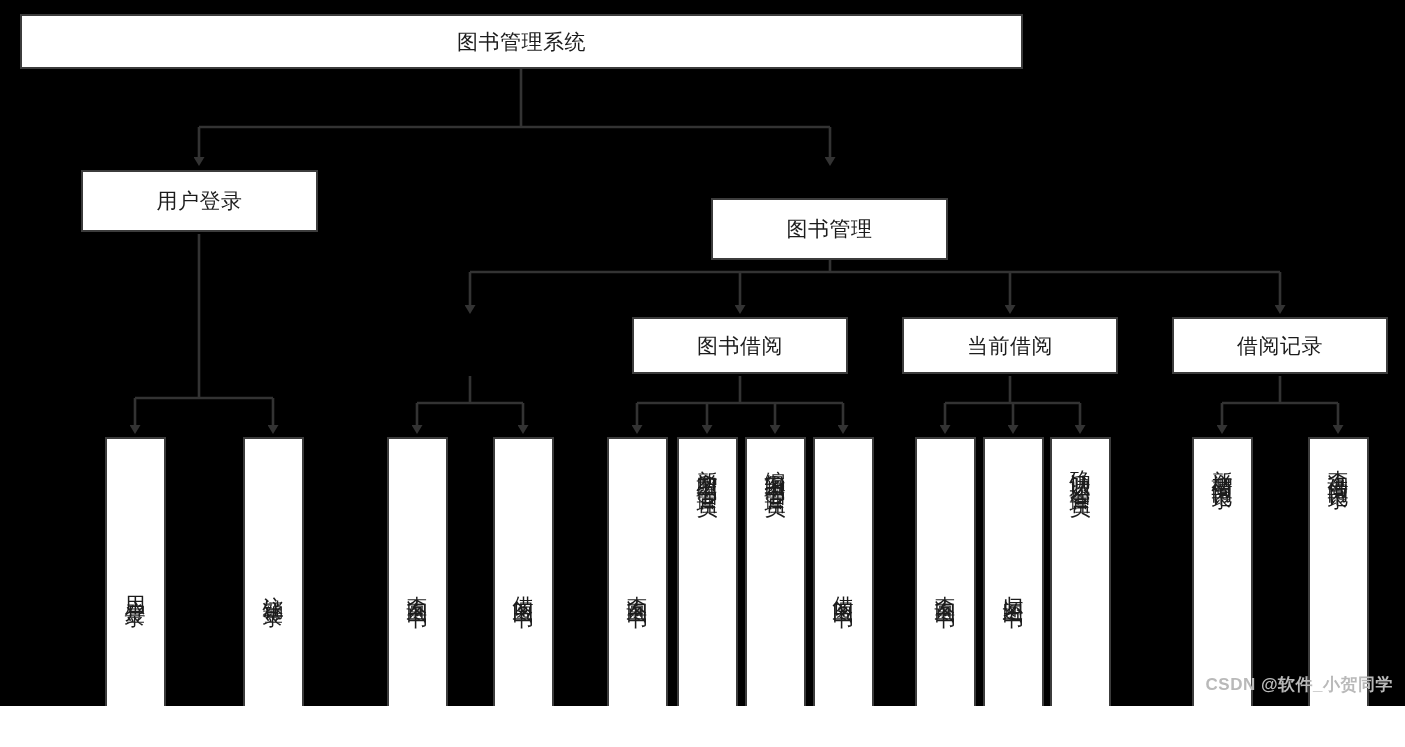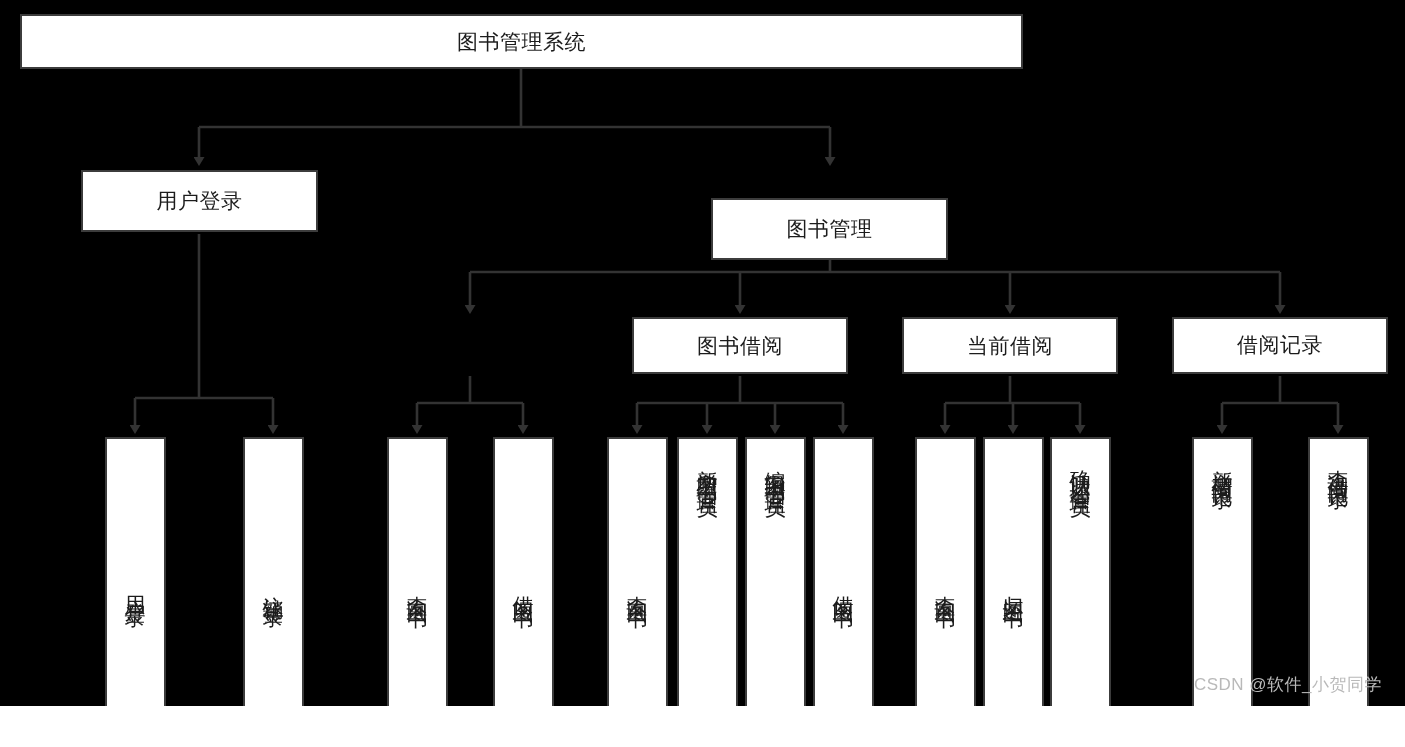--- a/index.html
+++ b/index.html
@@ -55,27 +55,28 @@
     align-items: flex-start;
     justify-content: center;
     padding-top: 14px;
   }
   .node.vertical.v-mid {
     align-items: center;
     padding-top: 0;
   }
   .watermark {
     position: absolute;
-    right: 23px;
+    right: 12px;
     bottom: 10px;
     font-size: 17px;
     color: #b9b9b9;
     z-index: 5;
     white-space: nowrap;
     letter-spacing: 0.5px;
+    font-weight: bold;
   }
 </style>
 </head>
 <body>
 
 <div id="canvas">
 
   <svg id="wires" viewBox="0 0 1405 747">
     <defs>
       <marker id="arrow" markerWidth="9" markerHeight="11" refX="1" refY="5.5" orient="auto" markerUnits="userSpaceOnUse">
@@ -140,21 +141,21 @@
 
 
   <div class="node" style="left:902px; top:317px; width:216px; height:57px;">
     <span class="node-label">当前借阅</span>
   </div>
 
   <div class="node" style="left:632px; top:317px; width:216px; height:57px;">
     <span class="node-label">图书借阅</span>
   </div>
 
-  <div class="node" style="left:1172px; top:317px; width:216px; height:57px;font-family:Liberation Serif, serif;">
+  <div class="node" style="left:1172px; top:317px; width:216px; height:57px;">
     <span class="node-label">借阅记录</span>
   </div>
 
   <div class="node vertical v-mid" style="left:105px; top:437px; width:61px; height:300px;">
     <span class="node-label">用户登录</span>
   </div>
 
   <div class="node vertical v-mid" style="left:243px; top:437px; width:61px; height:300px;">
     <span class="node-label">注销登录</span>
   </div>

